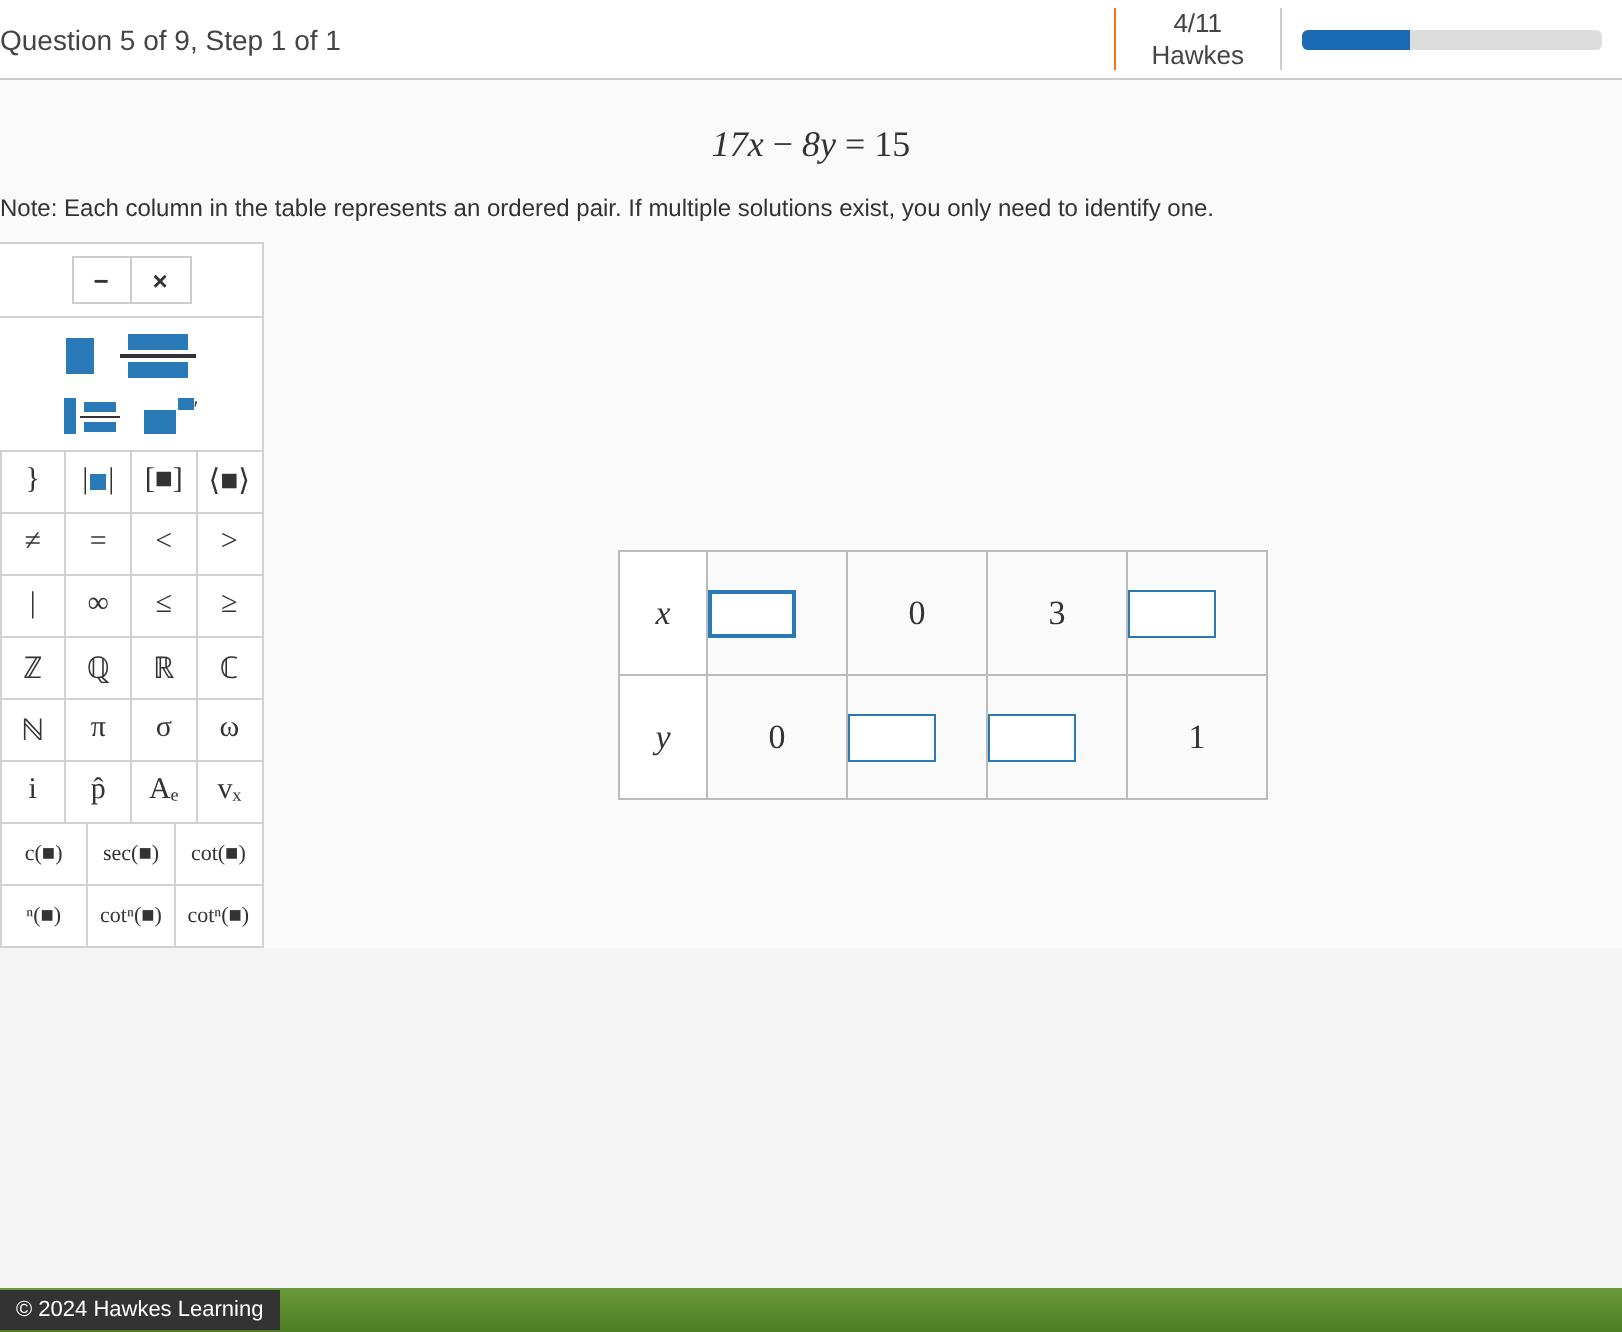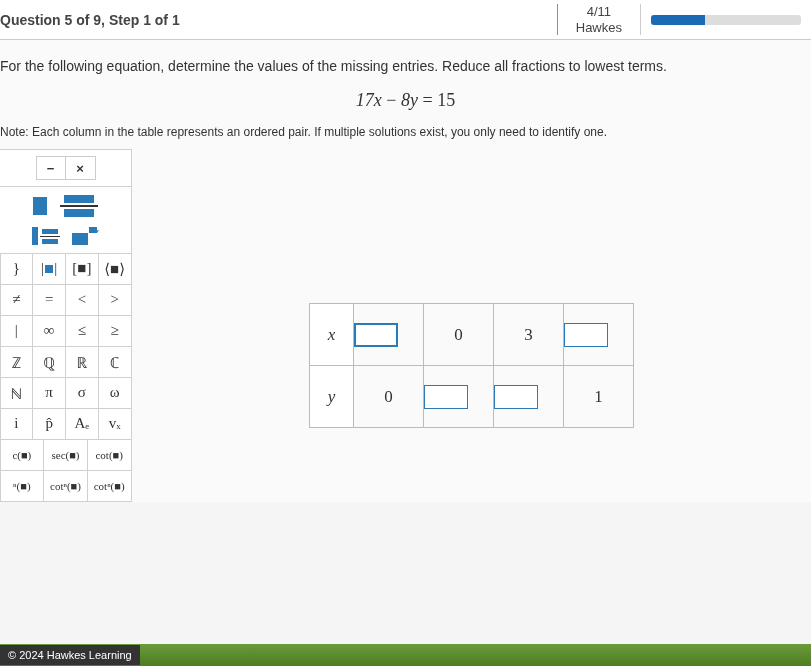--- a/index.html
+++ b/index.html
@@ -14,21 +14,21 @@
     }
     .top-bar {
       display: flex;
       align-items: center;
       height: 40px;
       background: #fff;
       border-bottom: 1px solid #ccc;
     }
     .question-label {
       padding-left: 0px;
-      font-weight: 700;
+      font-weight: 400;
       color: #444;
       flex: 1;
       font-size: 14px;
     }
     .score-box {
       border-left: 1px solid #f97316;
       border-right: 1px solid #ccc;
       padding: 0 18px;
       text-align: center;
       font-size: 13px;
@@ -186,21 +186,20 @@
     <div>Hawkes</div>
   </div>
   <div class="progress-wrap">
     <div class="progress-bar">
       <div class="progress-fill" style="width: 36%;"></div>
     </div>
   </div>
 </div>
 
 <div class="content">
-  <div class="instructions">For the following equation, determine the values of the missing entries. Reduce all fractions to lowest terms.</div>
   <div class="equation">
     <span>17</span><span>x</span><span class="op"> − </span><span>8</span><span>y</span><span class="op"> = </span><span class="op">15</span>
   </div>
   <div class="note">Note: Each column in the table represents an ordered pair. If multiple solutions exist, you only need to identify one.</div>
 
   <div class="main-row">
 
     <div class="keypad">
       <div class="keypad-top">
         <div class="kp-tab">−</div>

